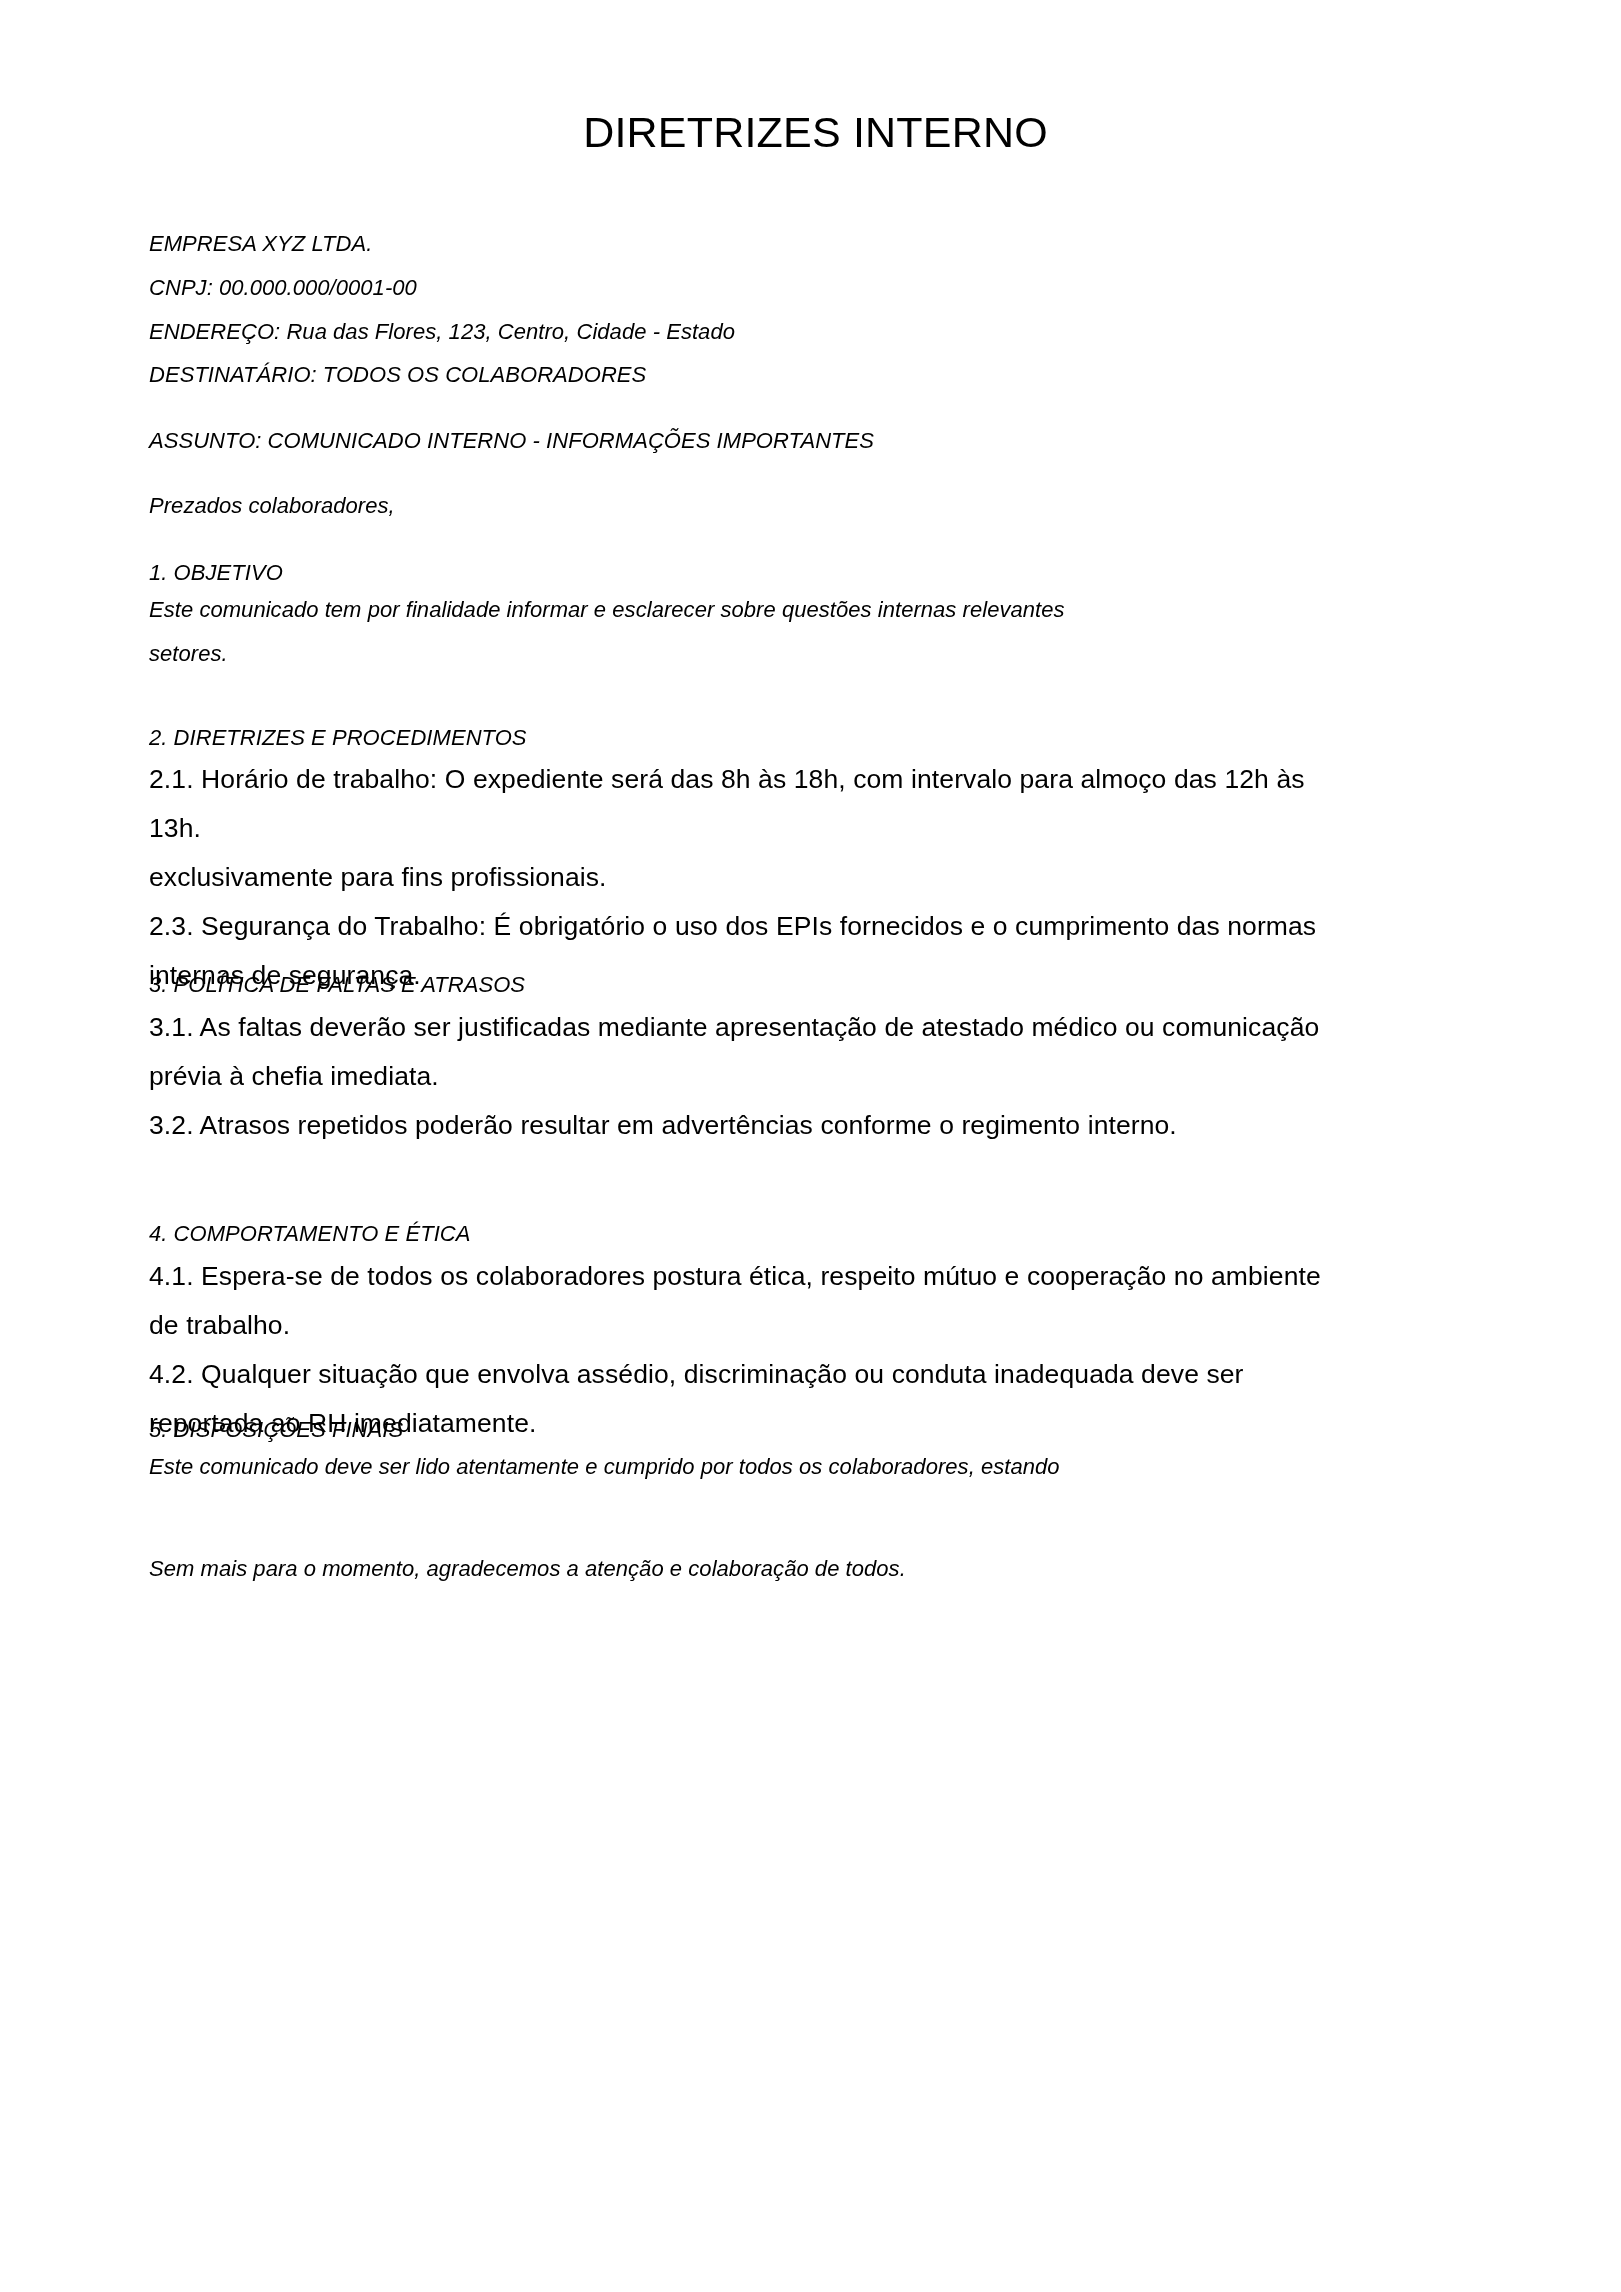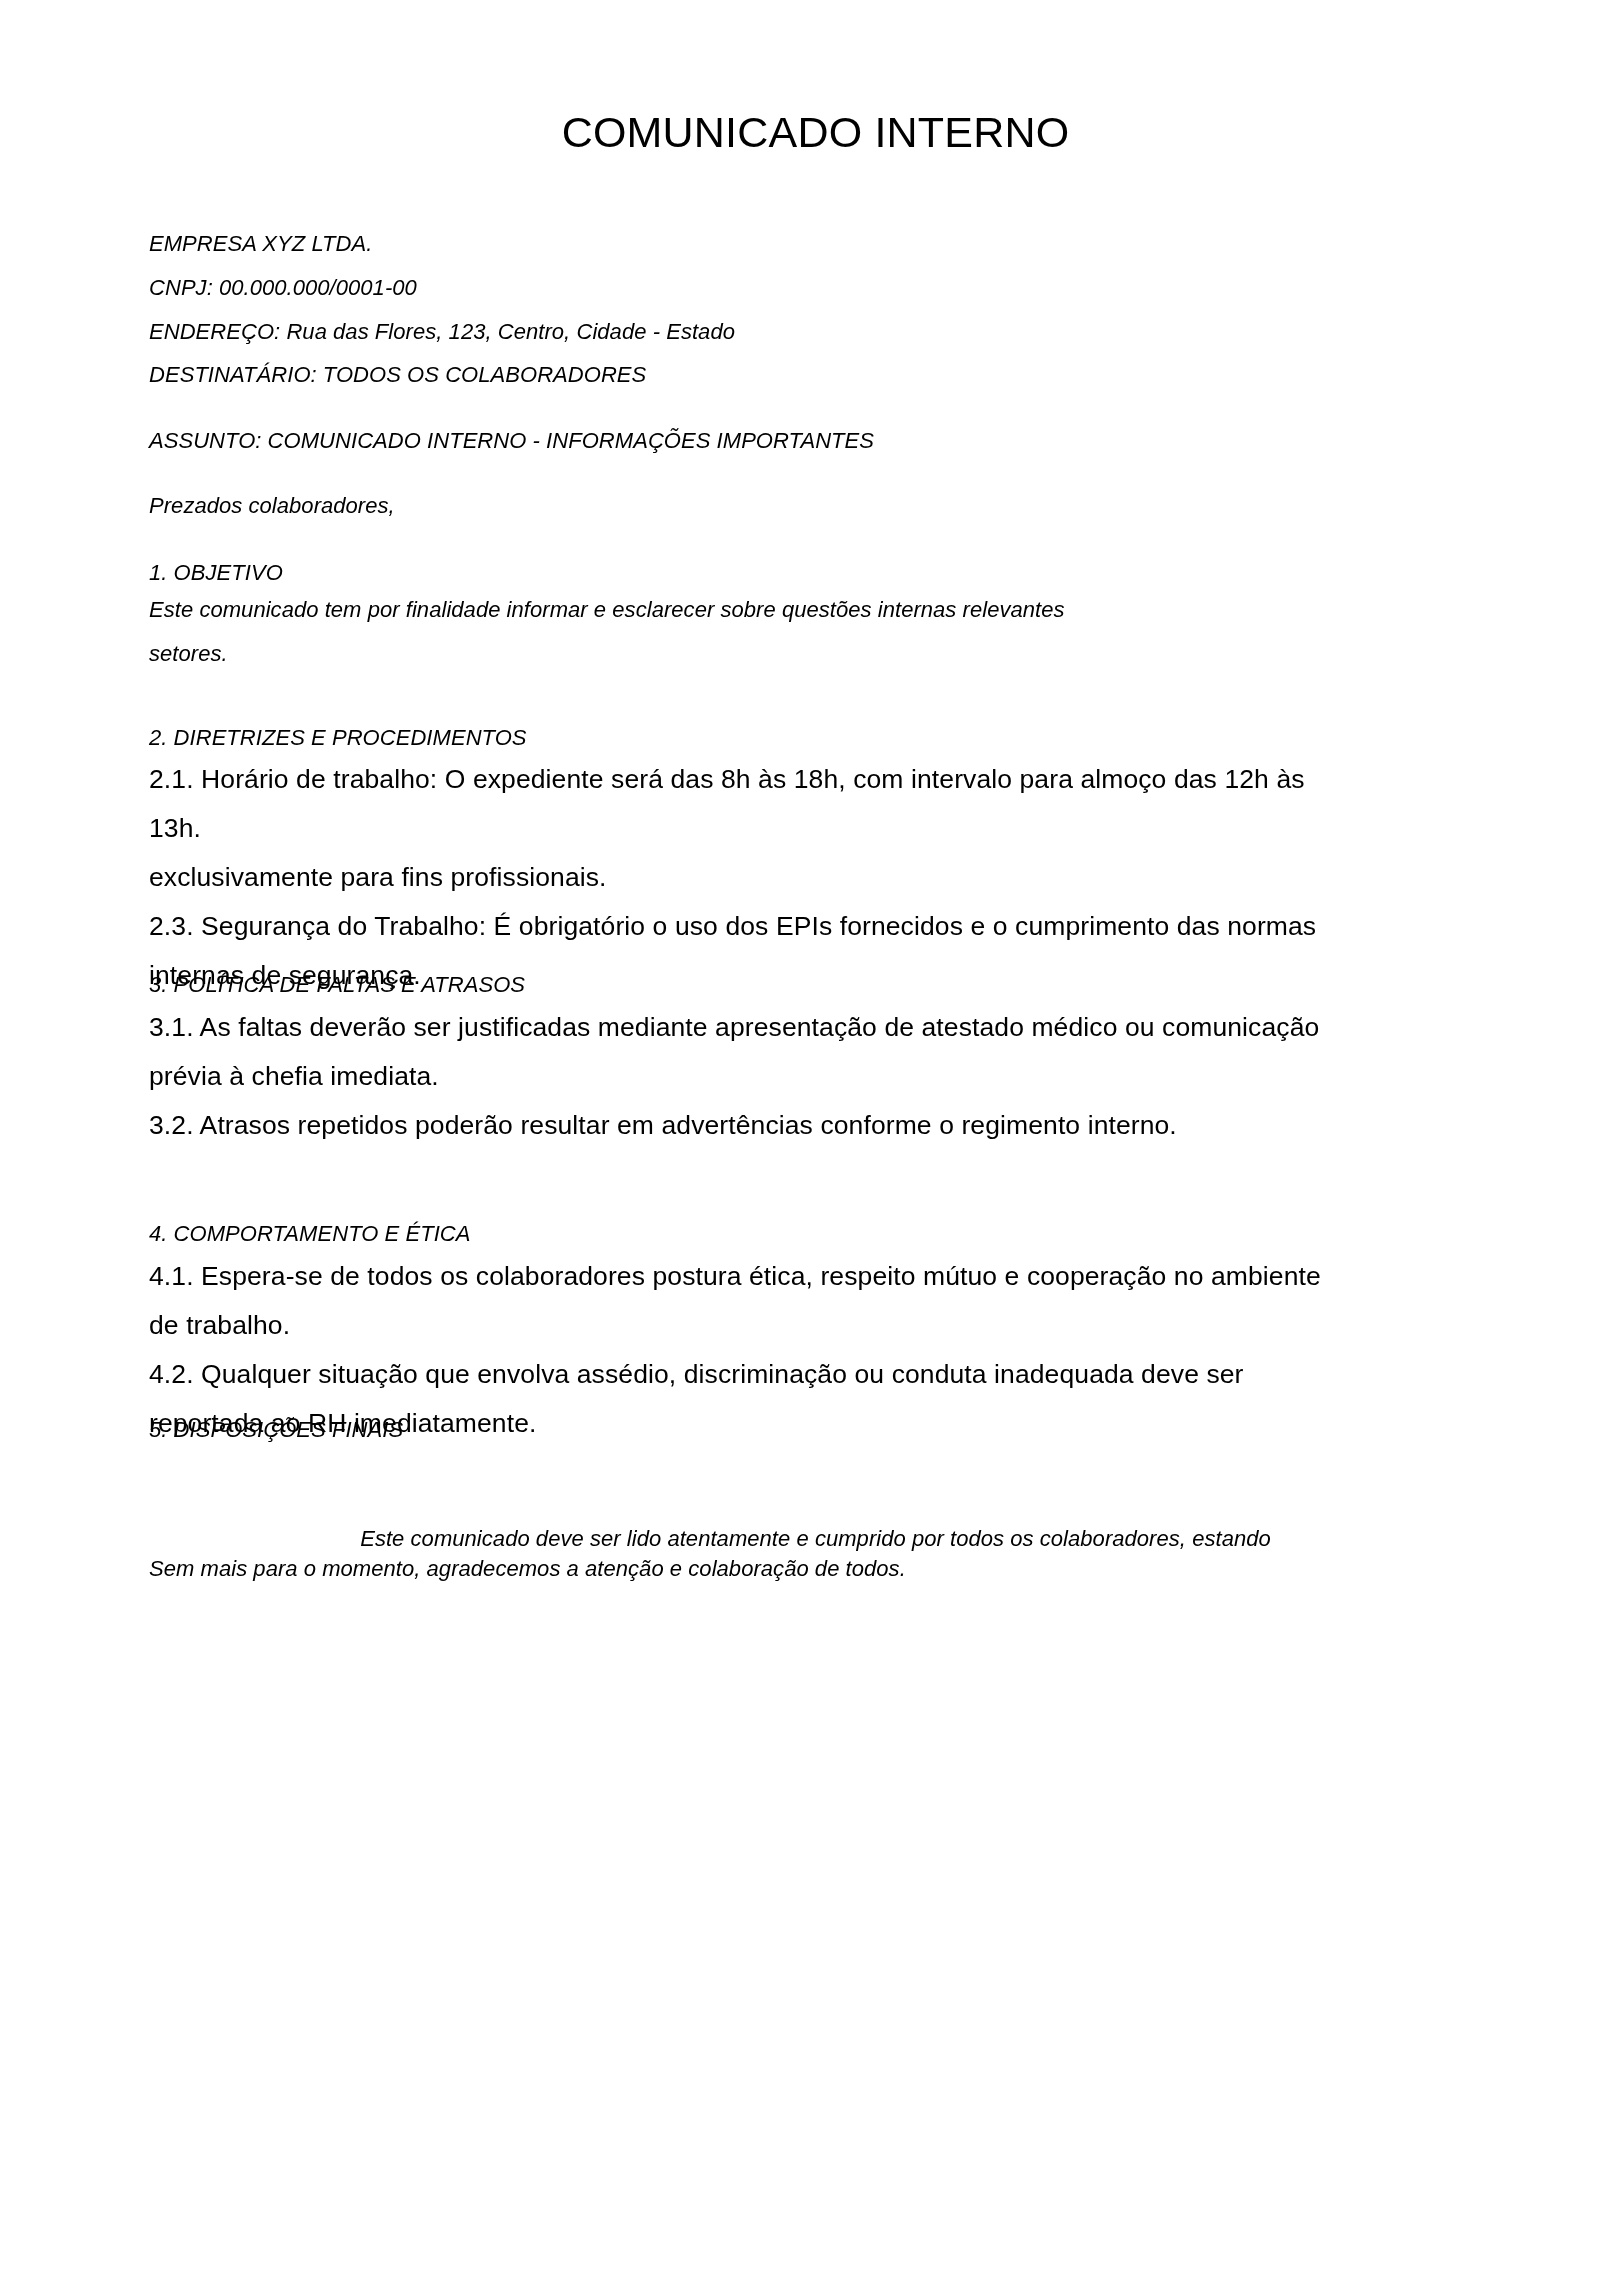--- a/index.html
+++ b/index.html
@@ -82,30 +82,30 @@
   #greeting-block     { top: 484px; }
   #s1-heading         { top: 551px; }
   #s1-body            { top: 588px; }
   #s2-heading         { top: 716px; }
   #s2-body            { top: 755px; }
   #s3-heading         { top: 963px; }
   #s3-body            { top: 1003px; }
   #s4-heading         { top: 1212px; }
   #s4-body            { top: 1252px; }
   #s5-heading         { top: 1408px; }
-  #s5-body            { top: 1517px; text-align: center; }
+  #s5-body            { top: 1445px; }
   #closing-block      { top: 1547px; }
 </style>
 </head>
 <body>
 
 <div class="page">
   <div class="content">
 
-    <h1 class="doc-title">COMUNICADO INTERNO</h1>
+    <h1 class="doc-title">DIRETRIZES INTERNO</h1>
 
     <div class="block sz-a" id="company-block">
       <p class="line">EMPRESA XYZ LTDA.</p>
       <p class="line">CNPJ: 00.000.000/0001-00</p>
       <p class="line">ENDEREÇO: Rua das Flores, 123, Centro, Cidade - Estado</p>
     </div>
 
     <div class="block sz-a" id="recipient-block">
       <p class="line">DESTINATÁRIO: TODOS OS COLABORADORES</p>
     </div>

